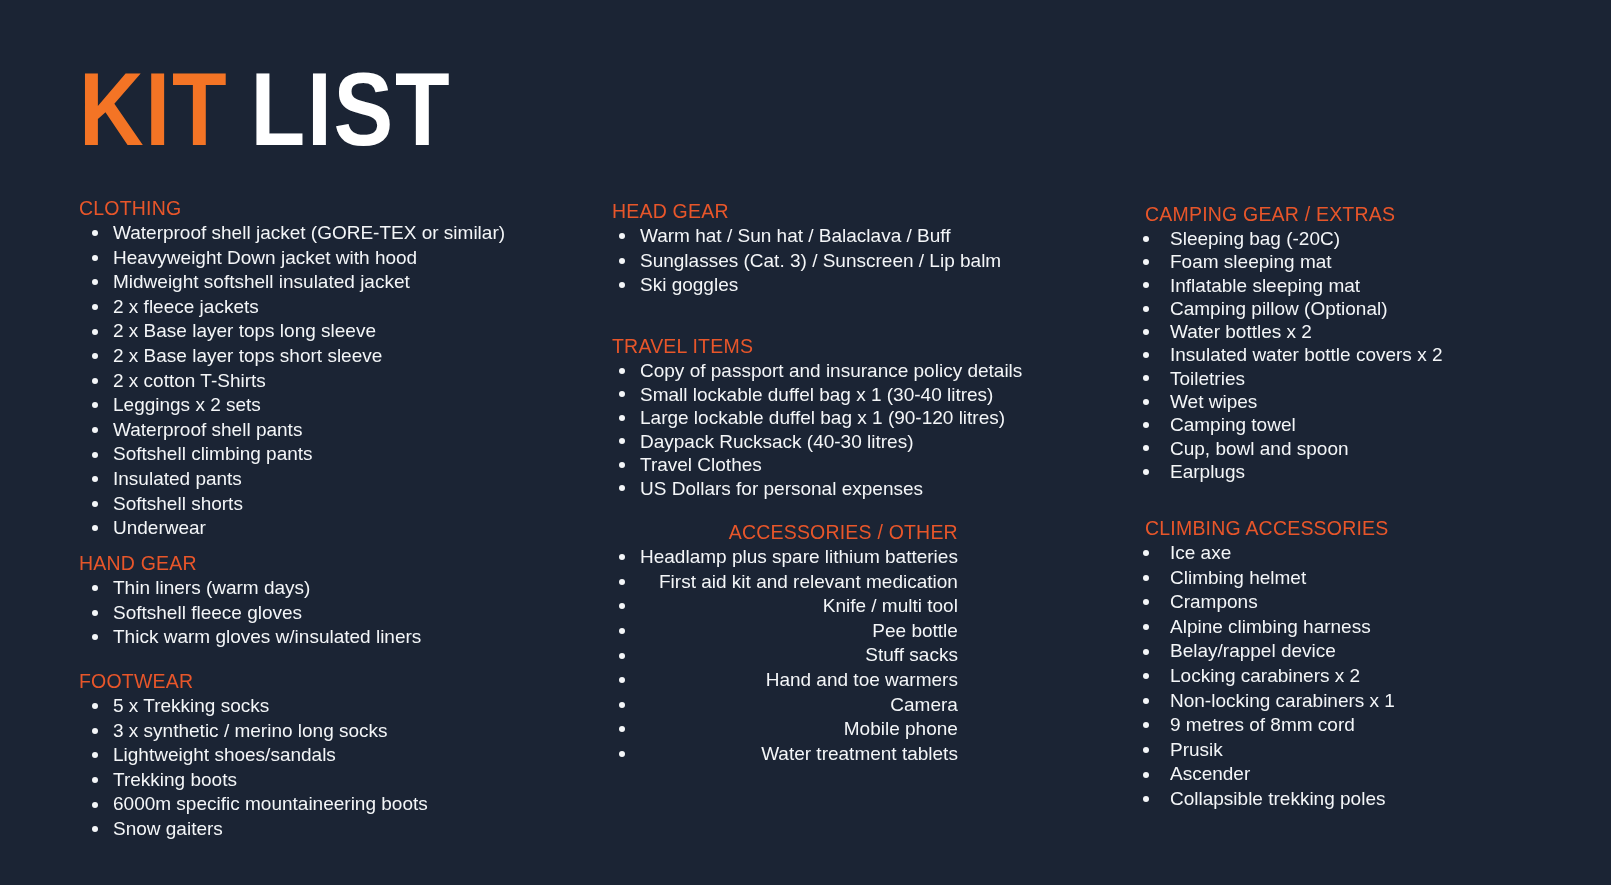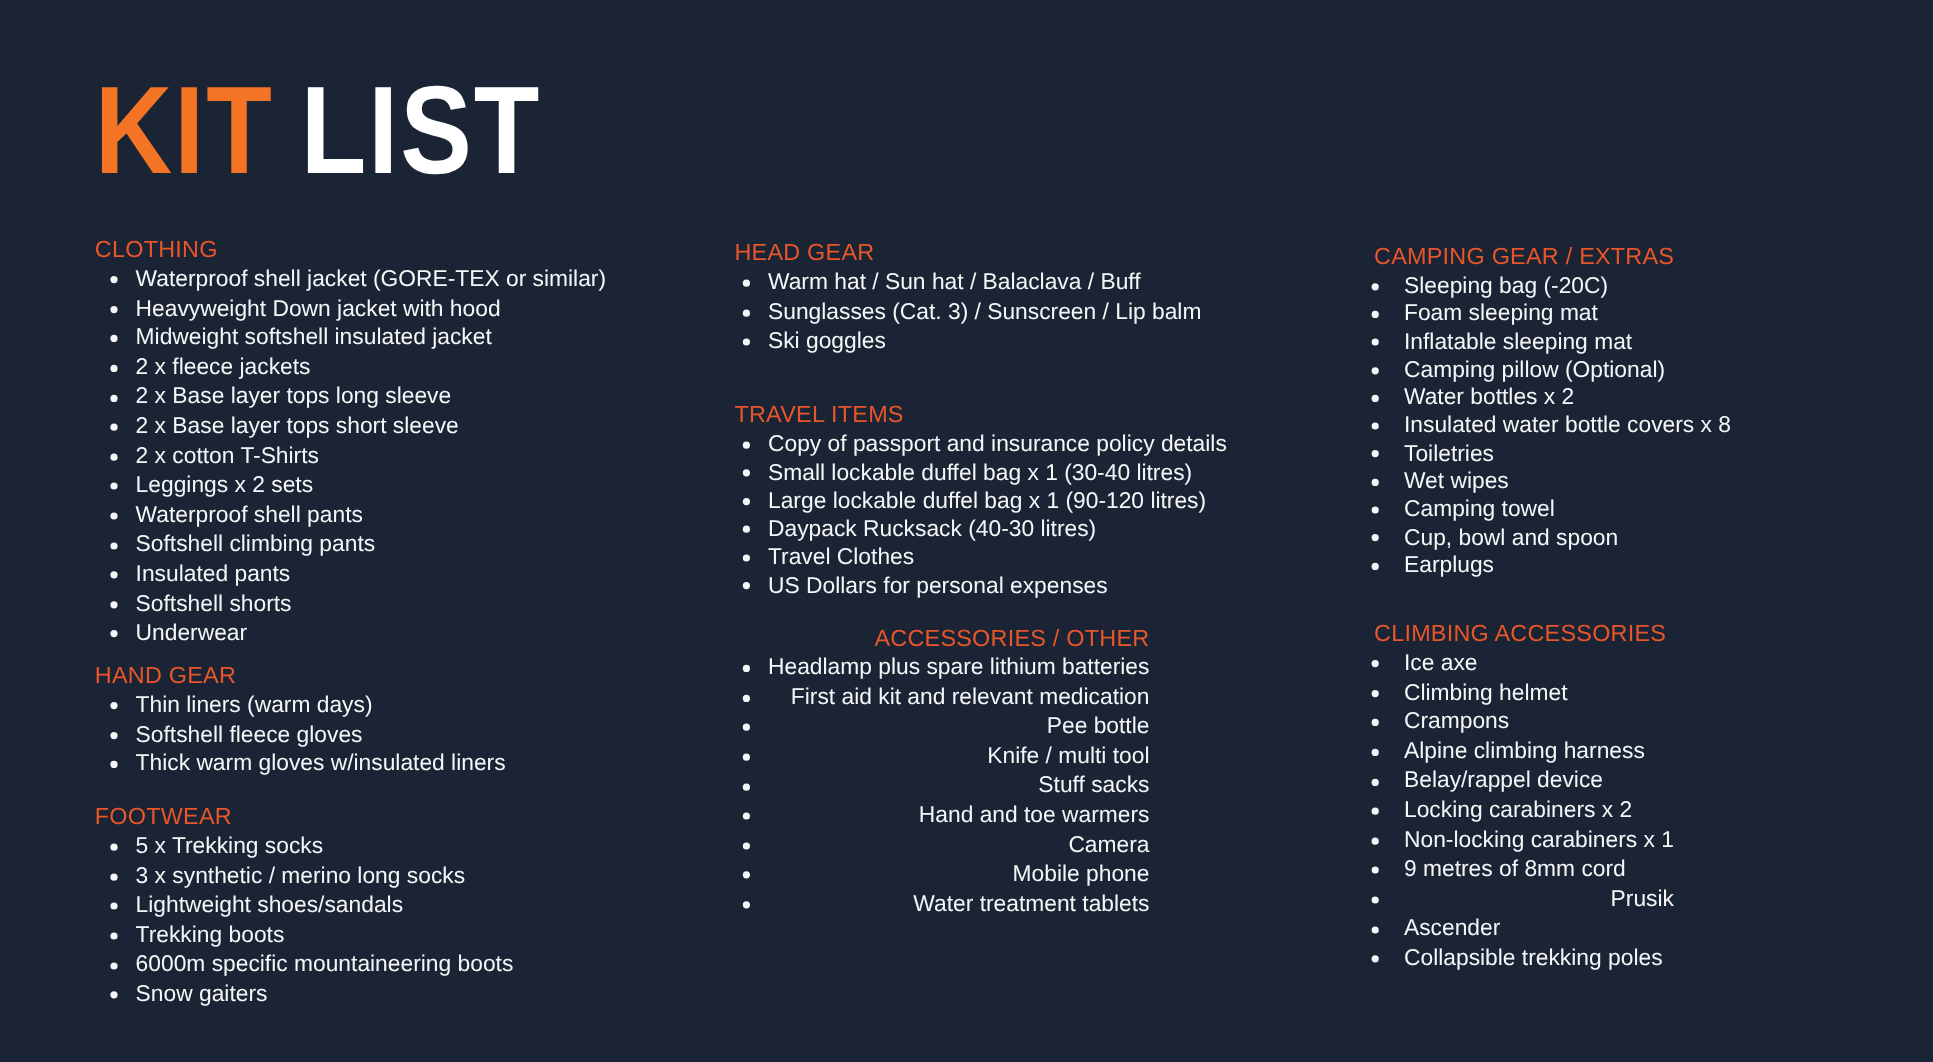--- a/index.html
+++ b/index.html
@@ -152,58 +152,58 @@
           <li style="line-height: 23.5px; margin-left: 619px; padding-left: 21px;"><span class="bullet" style="left: 0px; top: 8.75px;"></span><span>Daypack Rucksack (40-30 litres)</span></li>
           <li style="line-height: 23.5px; margin-left: 619px; padding-left: 21px;"><span class="bullet" style="left: 0px; top: 8.75px;"></span><span>Travel Clothes</span></li>
           <li style="line-height: 23.5px; margin-left: 619px; padding-left: 21px;"><span class="bullet" style="left: 0px; top: 8.75px;"></span><span>US Dollars for personal expenses</span></li>
         </ul>
       </div>
       <div class="section" style="top: 521px; left: 0px; text-align: right;">
         <div class="sec-head" style="margin-left: 612px;">ACCESSORIES / OTHER</div>
         <ul class="items">
           <li style="line-height: 24.6px; margin-left: 619px; padding-left: 21px;"><span class="bullet" style="left: 0px; top: 9.3px;"></span><span>Headlamp plus spare lithium batteries</span></li>
           <li style="line-height: 24.6px; margin-left: 619px; padding-left: 21px;"><span class="bullet" style="left: 0px; top: 9.3px;"></span><span>First aid kit and relevant medication</span></li>
+          <li style="line-height: 24.6px; margin-left: 619px; padding-left: 21px;"><span class="bullet" style="left: 0px; top: 9.3px;"></span><span>Knife / multi tool</span></li>
           <li style="line-height: 24.6px; margin-left: 619px; padding-left: 21px;"><span class="bullet" style="left: 0px; top: 9.3px;"></span><span>Pee bottle</span></li>
-          <li style="line-height: 24.6px; margin-left: 619px; padding-left: 21px;"><span class="bullet" style="left: 0px; top: 9.3px;"></span><span>Knife / multi tool</span></li>
           <li style="line-height: 24.6px; margin-left: 619px; padding-left: 21px;"><span class="bullet" style="left: 0px; top: 9.3px;"></span><span>Stuff sacks</span></li>
           <li style="line-height: 24.6px; margin-left: 619px; padding-left: 21px;"><span class="bullet" style="left: 0px; top: 9.3px;"></span><span>Hand and toe warmers</span></li>
           <li style="line-height: 24.6px; margin-left: 619px; padding-left: 21px;"><span class="bullet" style="left: 0px; top: 9.3px;"></span><span>Camera</span></li>
           <li style="line-height: 24.6px; margin-left: 619px; padding-left: 21px;"><span class="bullet" style="left: 0px; top: 9.3px;"></span><span>Mobile phone</span></li>
           <li style="line-height: 24.6px; margin-left: 619px; padding-left: 21px;"><span class="bullet" style="left: 0px; top: 9.3px;"></span><span>Water treatment tablets</span></li>
         </ul>
       </div>
     </div>
   <div class="col" id="col3">
       <div class="section" style="top: 203px; left: 0px;">
         <div class="sec-head" style="margin-left: 1145px;">CAMPING GEAR / EXTRAS</div>
         <ul class="items">
           <li style="line-height: 23.3px; margin-left: 1143px; padding-left: 27px;"><span class="bullet" style="left: 0px; top: 8.65px;"></span><span>Sleeping bag (-20C)</span></li>
           <li style="line-height: 23.3px; margin-left: 1143px; padding-left: 27px;"><span class="bullet" style="left: 0px; top: 8.65px;"></span><span>Foam sleeping mat</span></li>
           <li style="line-height: 23.3px; margin-left: 1143px; padding-left: 27px;"><span class="bullet" style="left: 0px; top: 8.65px;"></span><span>Inflatable sleeping mat</span></li>
           <li style="line-height: 23.3px; margin-left: 1143px; padding-left: 27px;"><span class="bullet" style="left: 0px; top: 8.65px;"></span><span>Camping pillow (Optional)</span></li>
           <li style="line-height: 23.3px; margin-left: 1143px; padding-left: 27px;"><span class="bullet" style="left: 0px; top: 8.65px;"></span><span>Water bottles x 2</span></li>
-          <li style="line-height: 23.3px; margin-left: 1143px; padding-left: 27px;"><span class="bullet" style="left: 0px; top: 8.65px;"></span><span>Insulated water bottle covers x 8</span></li>
+          <li style="line-height: 23.3px; margin-left: 1143px; padding-left: 27px;"><span class="bullet" style="left: 0px; top: 8.65px;"></span><span>Insulated water bottle covers x 2</span></li>
           <li style="line-height: 23.3px; margin-left: 1143px; padding-left: 27px;"><span class="bullet" style="left: 0px; top: 8.65px;"></span><span>Toiletries</span></li>
           <li style="line-height: 23.3px; margin-left: 1143px; padding-left: 27px;"><span class="bullet" style="left: 0px; top: 8.65px;"></span><span>Wet wipes</span></li>
           <li style="line-height: 23.3px; margin-left: 1143px; padding-left: 27px;"><span class="bullet" style="left: 0px; top: 8.65px;"></span><span>Camping towel</span></li>
           <li style="line-height: 23.3px; margin-left: 1143px; padding-left: 27px;"><span class="bullet" style="left: 0px; top: 8.65px;"></span><span>Cup, bowl and spoon</span></li>
           <li style="line-height: 23.3px; margin-left: 1143px; padding-left: 27px;"><span class="bullet" style="left: 0px; top: 8.65px;"></span><span>Earplugs</span></li>
         </ul>
       </div>
       <div class="section" style="top: 517px; left: 0px;">
         <div class="sec-head" style="margin-left: 1145px;">CLIMBING ACCESSORIES</div>
         <ul class="items">
           <li style="line-height: 24.6px; margin-left: 1143px; padding-left: 27px;"><span class="bullet" style="left: 0px; top: 9.3px;"></span><span>Ice axe</span></li>
           <li style="line-height: 24.6px; margin-left: 1143px; padding-left: 27px;"><span class="bullet" style="left: 0px; top: 9.3px;"></span><span>Climbing helmet</span></li>
           <li style="line-height: 24.6px; margin-left: 1143px; padding-left: 27px;"><span class="bullet" style="left: 0px; top: 9.3px;"></span><span>Crampons</span></li>
           <li style="line-height: 24.6px; margin-left: 1143px; padding-left: 27px;"><span class="bullet" style="left: 0px; top: 9.3px;"></span><span>Alpine climbing harness</span></li>
           <li style="line-height: 24.6px; margin-left: 1143px; padding-left: 27px;"><span class="bullet" style="left: 0px; top: 9.3px;"></span><span>Belay/rappel device</span></li>
           <li style="line-height: 24.6px; margin-left: 1143px; padding-left: 27px;"><span class="bullet" style="left: 0px; top: 9.3px;"></span><span>Locking carabiners x 2</span></li>
           <li style="line-height: 24.6px; margin-left: 1143px; padding-left: 27px;"><span class="bullet" style="left: 0px; top: 9.3px;"></span><span>Non-locking carabiners x 1</span></li>
           <li style="line-height: 24.6px; margin-left: 1143px; padding-left: 27px;"><span class="bullet" style="left: 0px; top: 9.3px;"></span><span>9 metres of 8mm cord</span></li>
-          <li style="line-height: 24.6px; margin-left: 1143px; padding-left: 27px; text-align: right;"><span class="bullet" style="left: 0px; top: 9.3px;"></span><span>Prusik</span></li>
+          <li style="line-height: 24.6px; margin-left: 1143px; padding-left: 27px;"><span class="bullet" style="left: 0px; top: 9.3px;"></span><span>Prusik</span></li>
           <li style="line-height: 24.6px; margin-left: 1143px; padding-left: 27px;"><span class="bullet" style="left: 0px; top: 9.3px;"></span><span>Ascender</span></li>
           <li style="line-height: 24.6px; margin-left: 1143px; padding-left: 27px;"><span class="bullet" style="left: 0px; top: 9.3px;"></span><span>Collapsible trekking poles</span></li>
         </ul>
       </div>
     </div>
 
 </div>
 
 </body></html>

